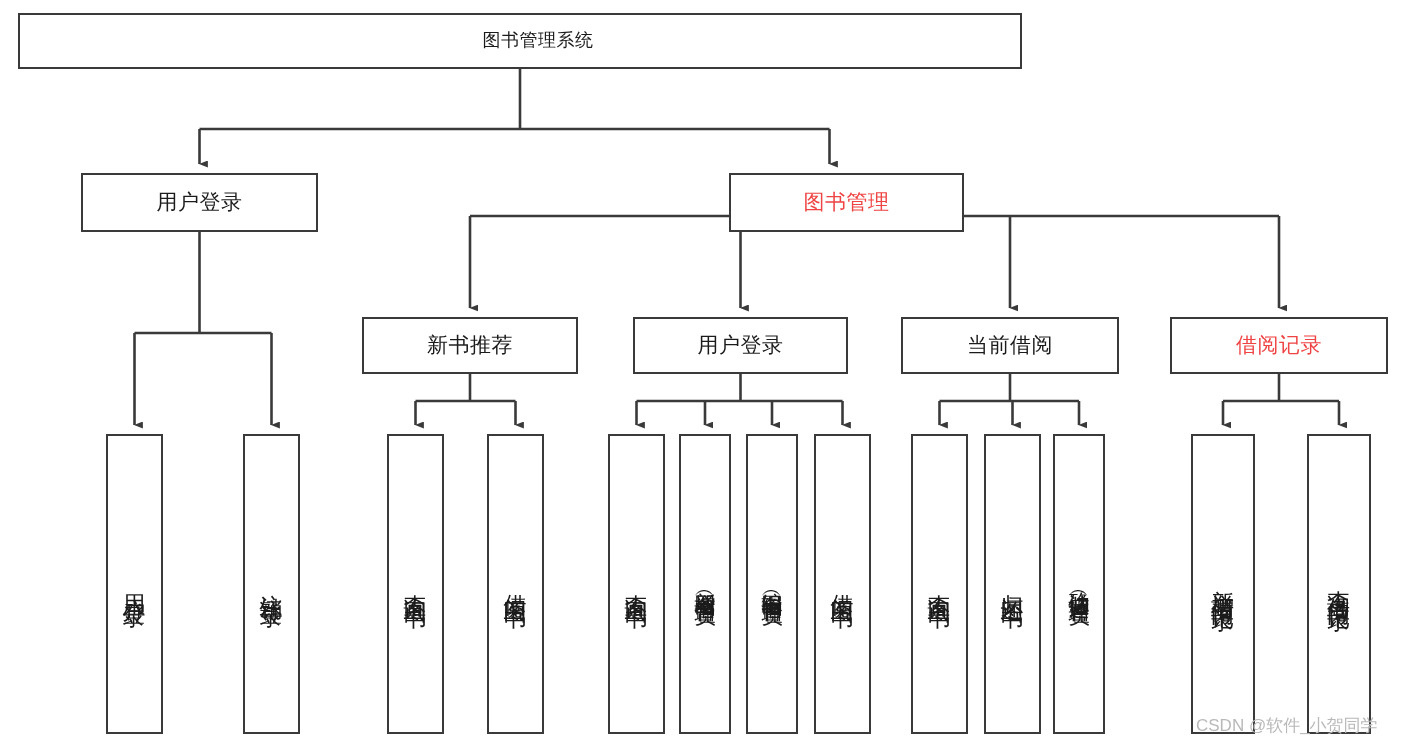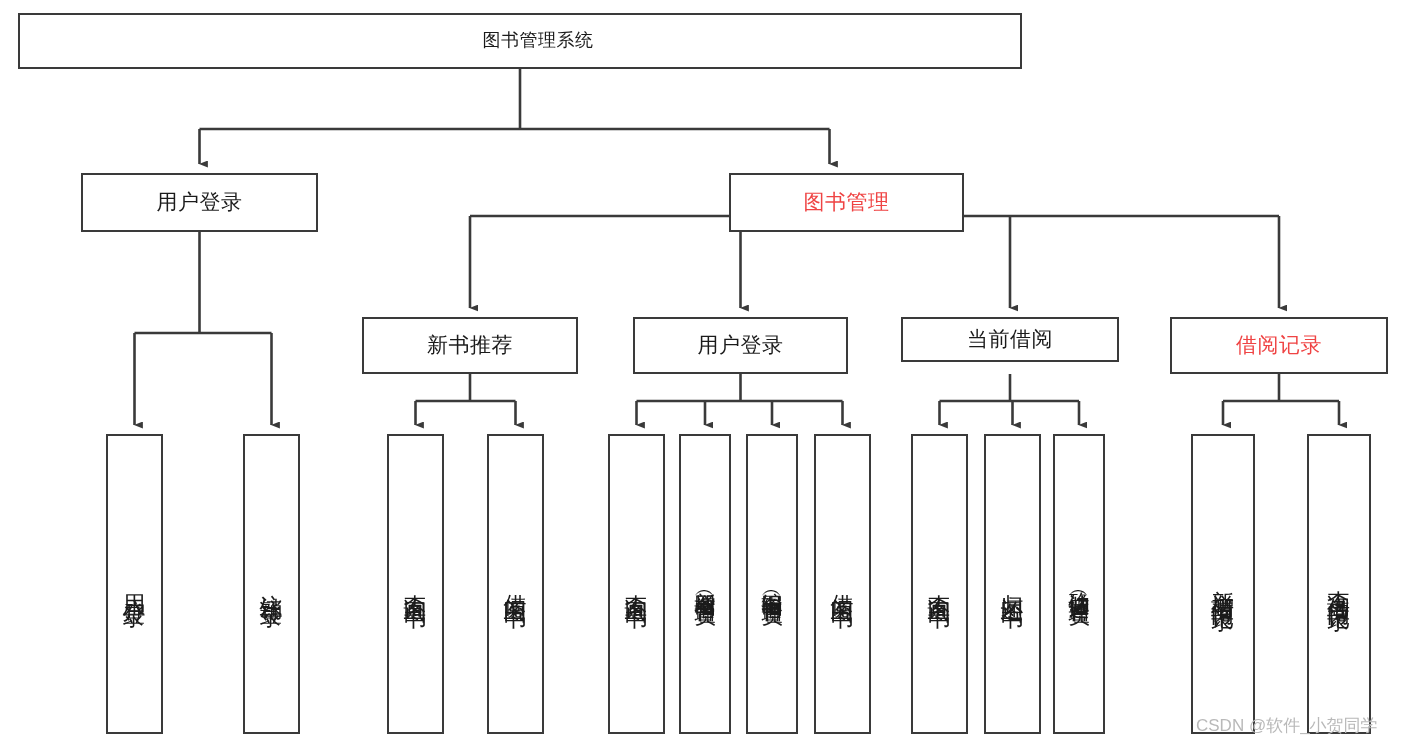--- a/index.html
+++ b/index.html
@@ -133,21 +133,21 @@
       </div>
       <div class="node horiz" style="left: 729px; top: 173px; width: 235px; height: 59px; border-color: rgb(58, 58, 58); color: #ef4444;">
         <span class="label">图书管理</span>
       </div>
       <div class="node horiz" style="left: 362px; top: 317px; width: 216px; height: 57px; border-color: rgb(58, 58, 58); color: rgb(27, 27, 27);">
         <span class="label">新书推荐</span>
       </div>
       <div class="node horiz" style="left: 633px; top: 317px; width: 215px; height: 57px; border-color: rgb(58, 58, 58); color: rgb(27, 27, 27);">
         <span class="label">用户登录</span>
       </div>
-      <div class="node horiz" style="left: 901px; top: 317px; width: 218px; height: 45px; border-color: rgb(58, 58, 58); color: rgb(27, 27, 27);">
+      <div class="node horiz" style="left: 901px; top: 317px; width: 218px; height: 57px; border-color: rgb(58, 58, 58); color: rgb(27, 27, 27);">
         <span class="label">当前借阅</span>
       </div>
       <div class="node horiz" style="left: 1170px; top: 317px; width: 218px; height: 57px; border-color: rgb(58, 58, 58); color: #ef4444;">
         <span class="label">借阅记录</span>
       </div>
       <div class="node vert" style="left: 106px; top: 434px; width: 57px; height: 300px; border-color: rgb(58, 58, 58); color: rgb(27, 27, 27);">
         <span class="label">用户登录</span>
       </div>
       <div class="node vert" style="left: 243px; top: 434px; width: 57px; height: 300px; border-color: rgb(58, 58, 58); color: rgb(27, 27, 27);">
         <span class="label">注销登录</span>

